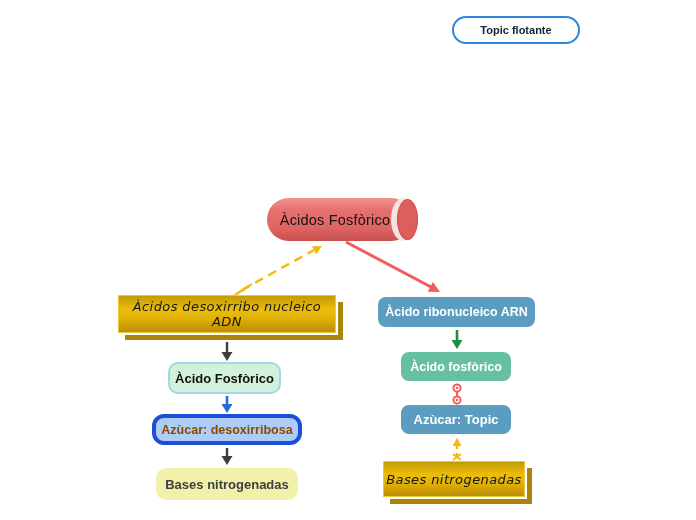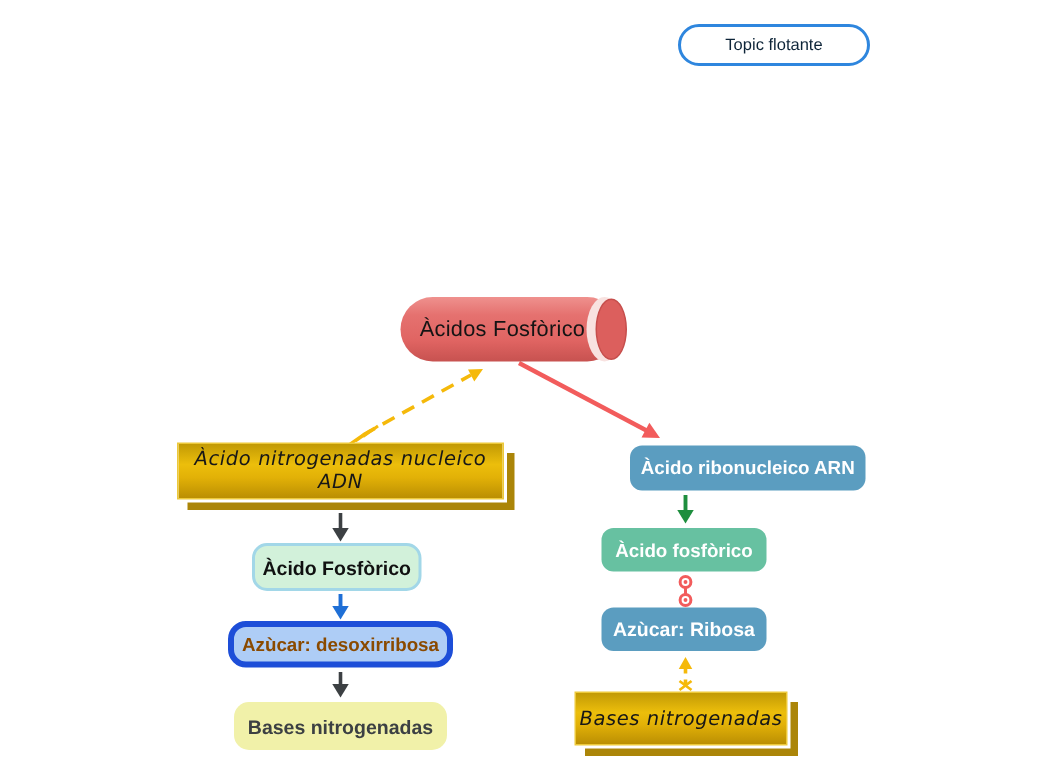--- a/index.html
+++ b/index.html
@@ -6,21 +6,21 @@
   .canvas{
     position:relative;width:696px;height:520px;background:#ffffff;overflow:hidden;
     font-family:"Liberation Sans","DejaVu Sans",sans-serif;
   }
   .node{position:absolute;box-sizing:border-box;display:flex;align-items:center;justify-content:center;text-align:center;}
 
   
   .pill{
     left:452px;top:16px;width:128px;height:28px;
     background:#ffffff;border:2px solid #2e86de;border-radius:15px;
-    font-weight:normal;font-size:11px;color:#0d2438;
+    font-weight:bold;font-size:11px;color:#0d2438;
   }
 
   
   .cylinder{
     left:267px;top:198px;width:146px;height:43px;
     background:linear-gradient(180deg,#ef918e 0%,#e5716f 28%,#e06462 68%,#c75250 100%);
     border-radius:22px;
   }
   .cap-light{
     position:absolute;right:-2px;top:0px;width:24px;height:43px;
@@ -55,21 +55,21 @@
     font-weight:bold;font-size:12.5px;color:#8a4a00;
   }
   .paleyellow{
     left:156px;top:468px;width:142px;height:32px;
     background:#f1f1a9;border-radius:10px;
     font-weight:bold;font-size:13px;color:#3c4043;
   }
 
   
   .steel{background:#5b9dc0;border-radius:8px;font-weight:bold;color:#ffffff;}
-  .steel-arn{left:378px;top:297px;width:157px;height:30px;font-size:12.5px;margin-left:42px;}
+  .steel-arn{left:378px;top:297px;width:157px;height:30px;font-size:12.5px;}
   .steel-ribosa{left:401px;top:405px;width:110px;height:29px;font-size:13px;}
   .teal{
     left:401px;top:352px;width:110px;height:29px;
     background:#67c1a1;border-radius:8px;font-weight:bold;font-size:12.5px;color:#ffffff;
   }
 
   .overlay{position:absolute;left:0;top:0;width:696px;height:520px;pointer-events:none;}
 </style>
 </head>
 <body>
@@ -131,38 +131,38 @@
     <span>Topic flotante</span>
   </div>
 
   <div class="node cylinder">
     <span class="cap-light"></span>
     <span class="cap"></span>
     <span class="cyl-label">Àcidos Fosfòrico</span>
   </div>
 
   <div class="node gold gold-adn">
-    <span>Àcido nitrogenadas nucleico ADN</span>
+    <span>Àcidos desoxirribo nucleico ADN</span>
   </div>
   <div class="node mint">
     <span>Àcido Fosfòrico</span>
   </div>
   <div class="node bluebox">
     <span>Azùcar: desoxirribosa</span>
   </div>
   <div class="node paleyellow">
     <span>Bases nitrogenadas</span>
   </div>
 
   <div class="node steel steel-arn">
     <span>Àcido ribonucleico ARN</span>
   </div>
   <div class="node teal">
     <span>Àcido fosfòrico</span>
   </div>
   <div class="node steel steel-ribosa">
-    <span>Azùcar: Ribosa</span>
+    <span>Azùcar: Topic</span>
   </div>
   <div class="node gold gold-bases">
     <span>Bases nitrogenadas</span>
   </div>
 
 </div>
 
 </body></html>

